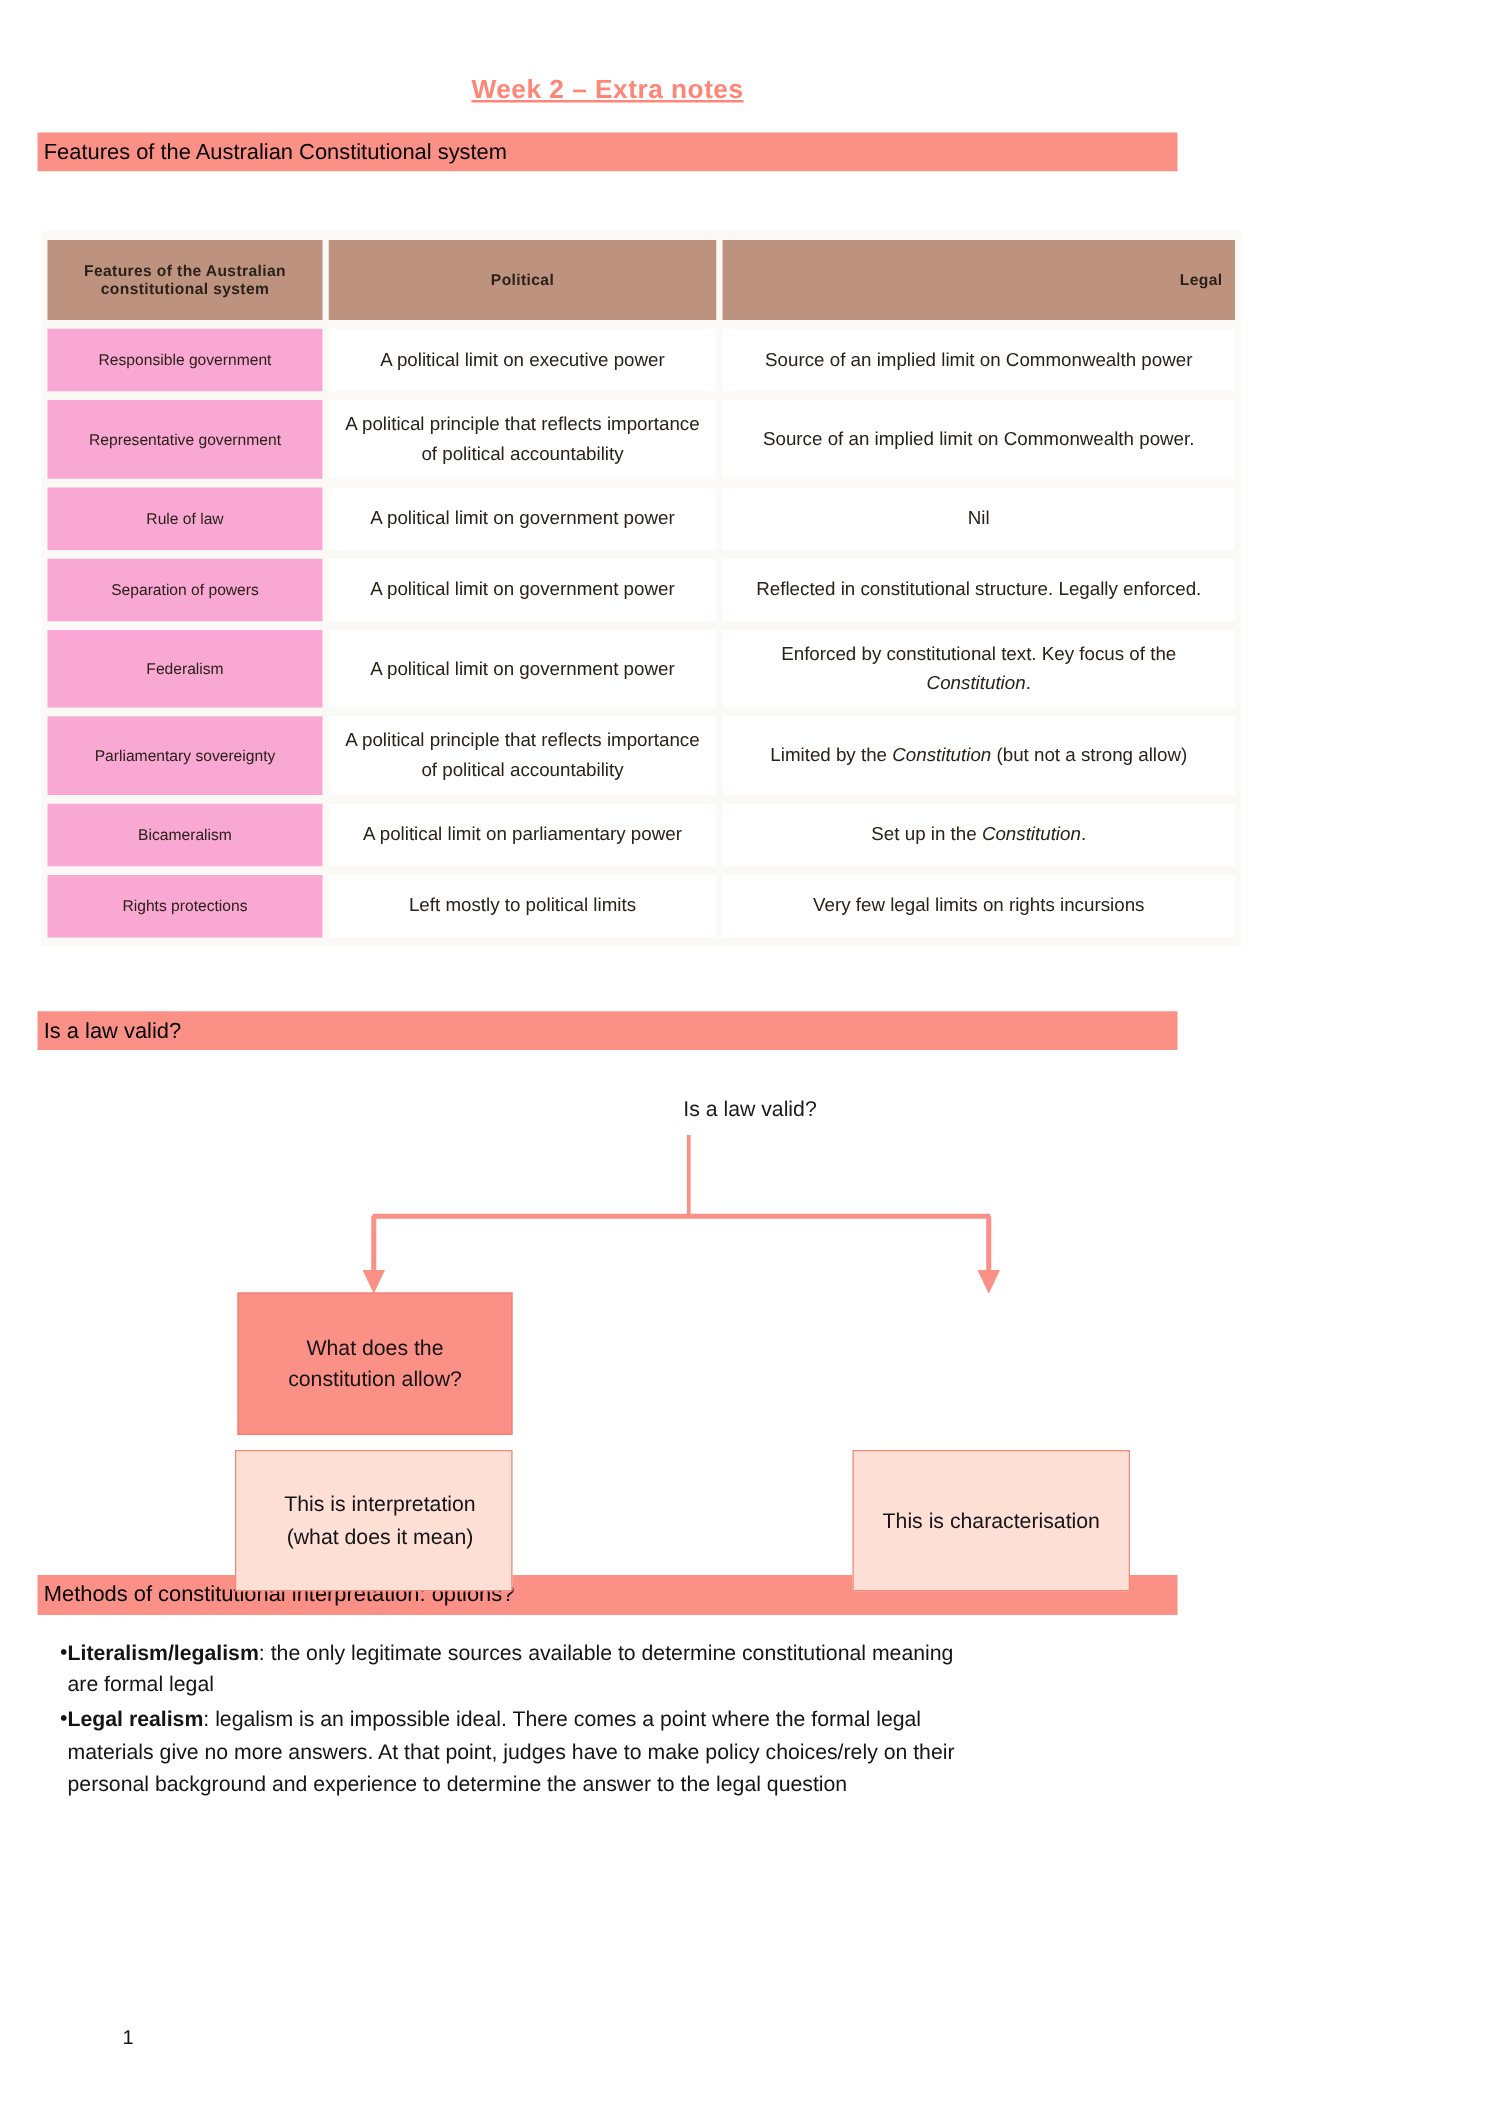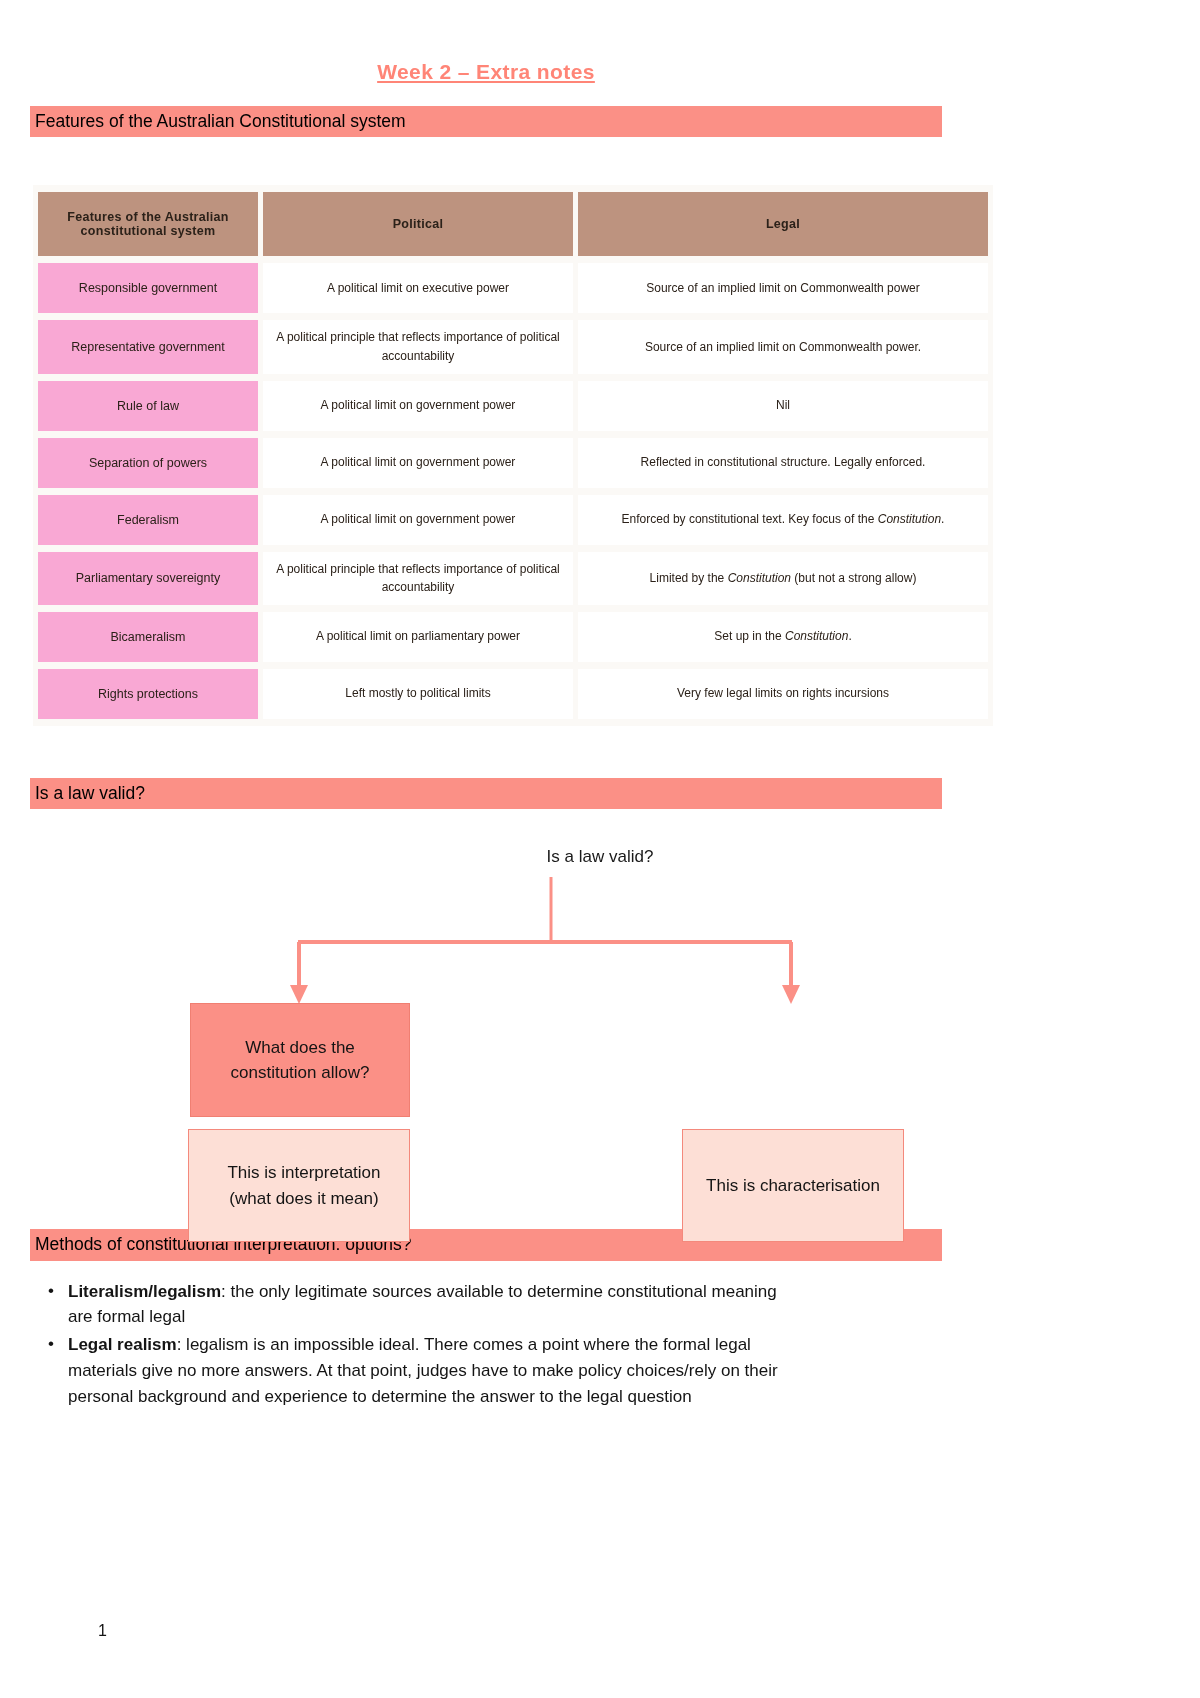--- a/index.html
+++ b/index.html
@@ -71,29 +71,29 @@
   table.features thead th {
     background: #bd937f;
     font-weight: bold;
     font-size: 12.5px;
     letter-spacing: 0.3px;
     height: 48px;
     color: #2b2119;
   }
   table.features thead th.col-feature { width: 200px; }
   table.features thead th.col-political { width: 290px; }
-  table.features thead th.col-legal { width: 390px; }
+  table.features thead th.col-legal { width: 390px; text-align: right; }
 
   table.features tbody td.feature-cell {
     background: #f9a8d4;
     font-size: 12.5px;
   }
   table.features tbody td.body-cell {
     background: #ffffff;
-    font-size: 12px;
+    font-size: 15px;
     line-height: 1.55;
   }
   table.features tbody tr { height: 50px; }
   .row-tall { height: 60px; }
   em.cons { font-style: italic; }
 
   
   .flow {
     position: relative;
     width: 1200px;
@@ -142,21 +142,21 @@
     margin: 0;
     padding: 18px 0 0 0;
     list-style: none;
   }
   .bullets li {
     position: relative;
     font-size: 17px;
     line-height: 1.52;
     color: #141414;
     margin: 0 0 2px 0;
-    padding-left: 68px;
+    padding-left: 54px;
     padding-right: 190px;
   }
   .bullets li::before {
     content: "\2022";
     position: absolute;
     left: 48px;
     top: -1px;
     font-size: 17px;
     color: #141414;
   }

